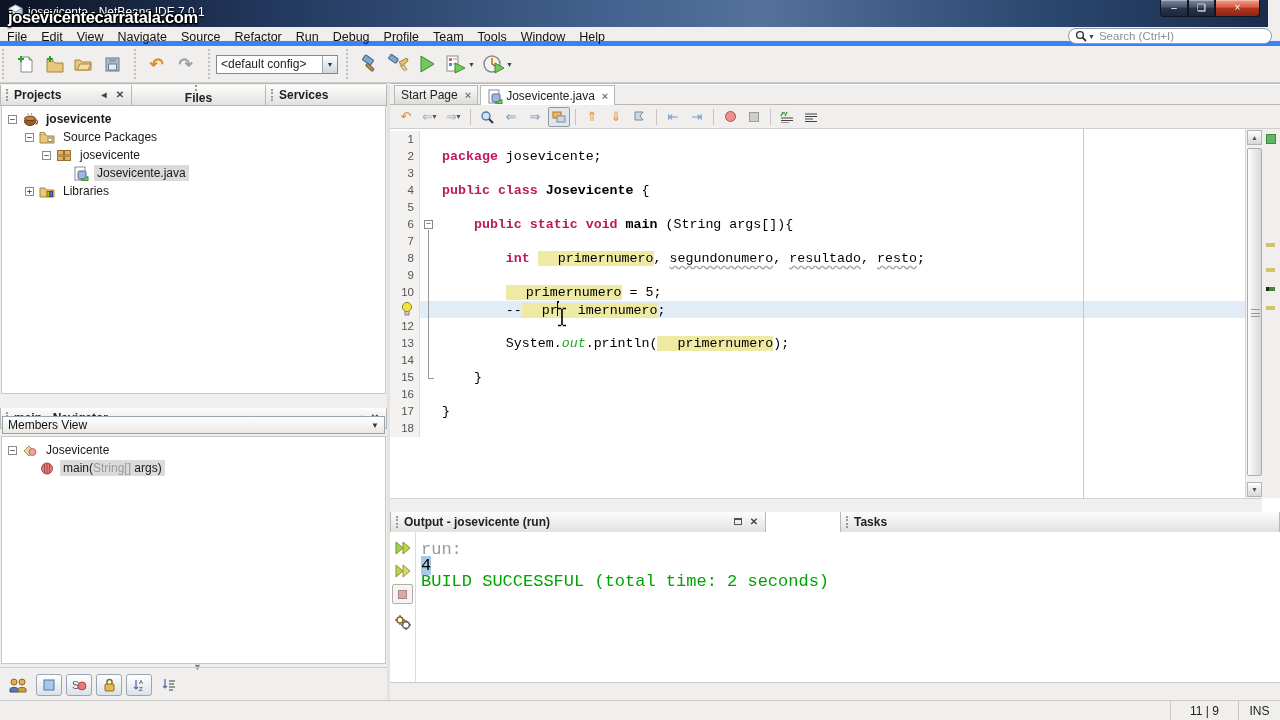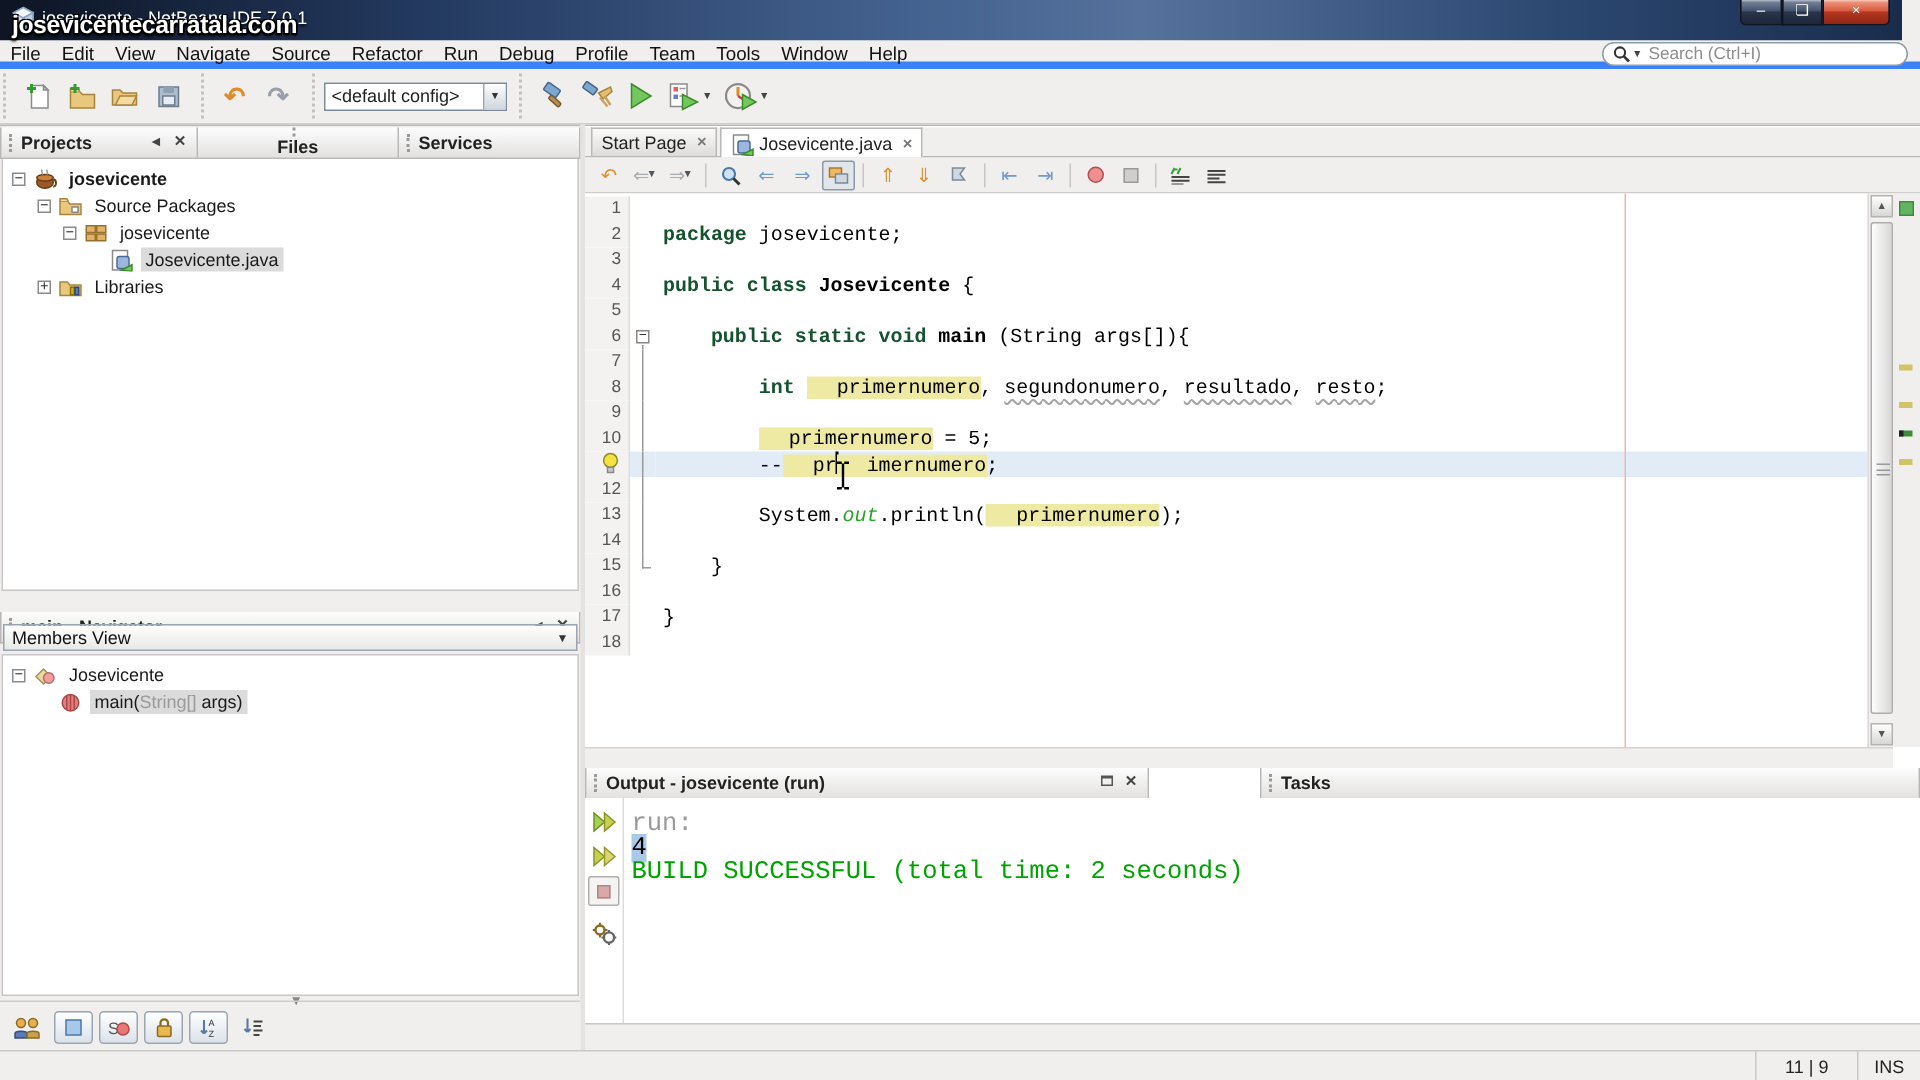--- a/index.html
+++ b/index.html
@@ -94,21 +94,21 @@
   .code-row{display:flex;height:17px;line-height:17px;font-family:"Liberation Mono","DejaVu Sans Mono",monospace;font-size:13.3px;white-space:pre;}
   .gut{width:30px;text-align:right;padding-right:5px;color:#555;font-family:"Liberation Sans",sans-serif;font-size:11.5px;
     background:#f3f2f0;border-right:1px solid #dddcda;flex:none;position:relative;}
   .fold{width:17px;flex:none;position:relative;}
   .foldbox{position:absolute;left:4px;top:4px;width:9px;height:9px;border:1px solid #888;background:#fff;font-size:9px;line-height:7px;text-align:center;color:#333;}
   .fold-line::before{content:'';position:absolute;left:8px;top:0;height:17px;border-left:1px solid #999;}
   .fold-end::before{content:'';position:absolute;left:8px;top:0;width:5px;height:9px;border-left:1px solid #999;border-bottom:1px solid #999;}
   .fold-boxline::after{content:'';position:absolute;left:8px;top:14px;height:3px;border-left:1px solid #999;}
   .ltext{flex:1;padding-left:5px;color:#000;}
   .code-row.cur .fold,.code-row.cur .ltext{background:#e2ecf7;}
-  .tk-kw{color:#14532d;font-weight:bold;}
+  .tk-kw{color:#be185d;font-weight:bold;}
   .tk-b{font-weight:bold;}
   .tk-hl{background:#eee9a3;padding-left:20px;}
   .tk-warn{text-decoration:underline;text-decoration-style:wavy;text-decoration-color:#a5a5a5;text-underline-offset:3px;}
   .tk-out{color:#28a428;font-style:italic;}
   .caret{display:inline-block;width:2px;height:15px;background:#000;vertical-align:-2px;margin:0 -1px;}
   #ibeam{position:absolute;left:166px;top:178px;z-index:6;}
 
   #vscroll{position:absolute;left:855px;top:45px;width:17px;height:369px;background:#f2f1ef;border-left:1px solid #d8d7d5;}
   .sarrow{position:absolute;left:1px;width:15px;height:15px;background:linear-gradient(#fefefe,#d8d7d5);border:1px solid #b4b3b1;
     font-size:7px;color:#555;text-align:center;line-height:13px;}

